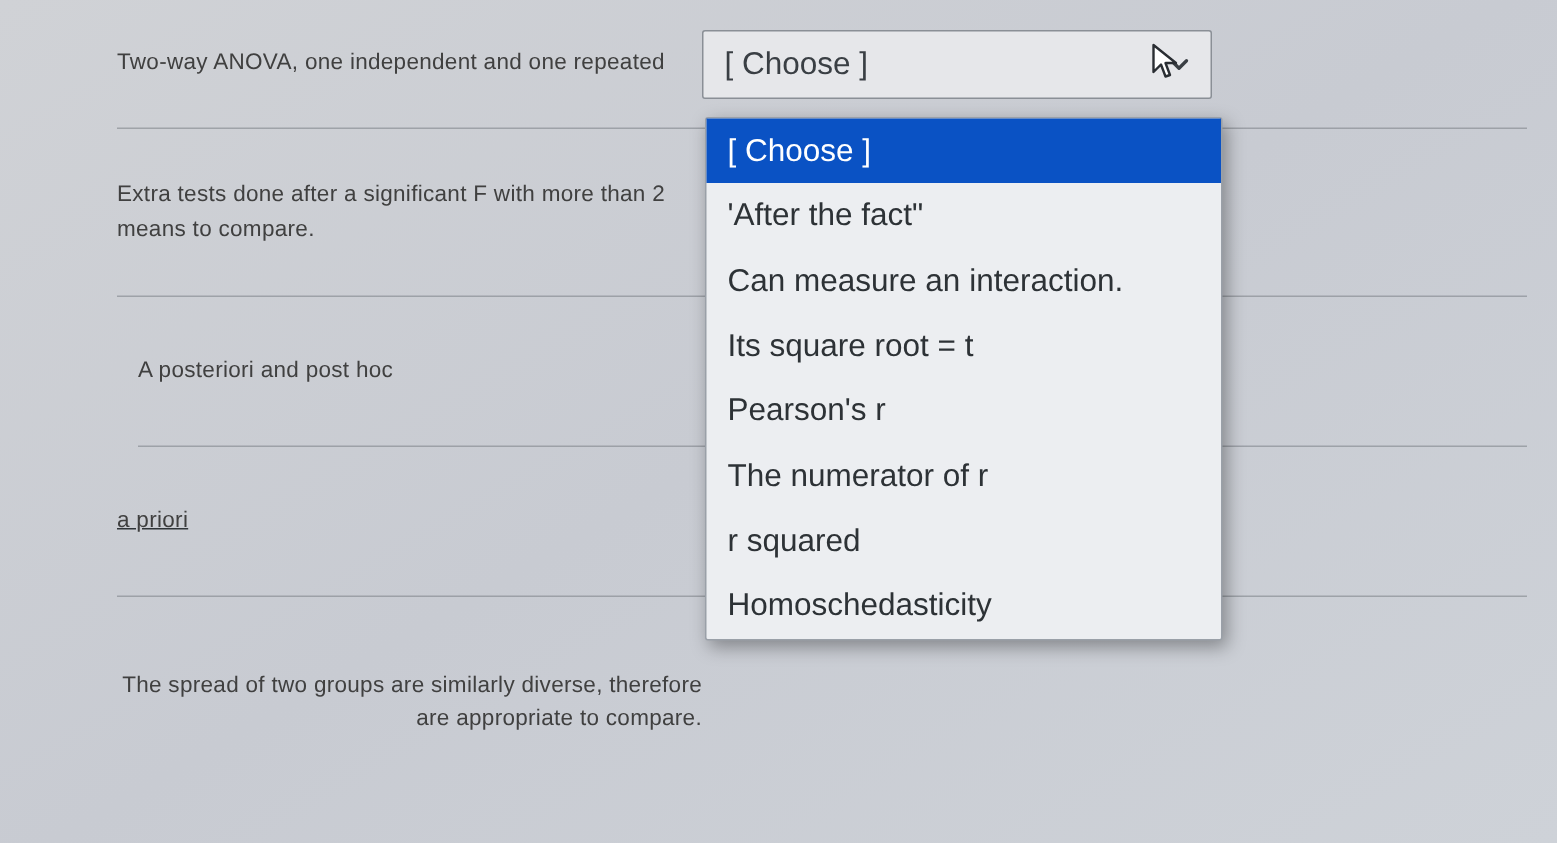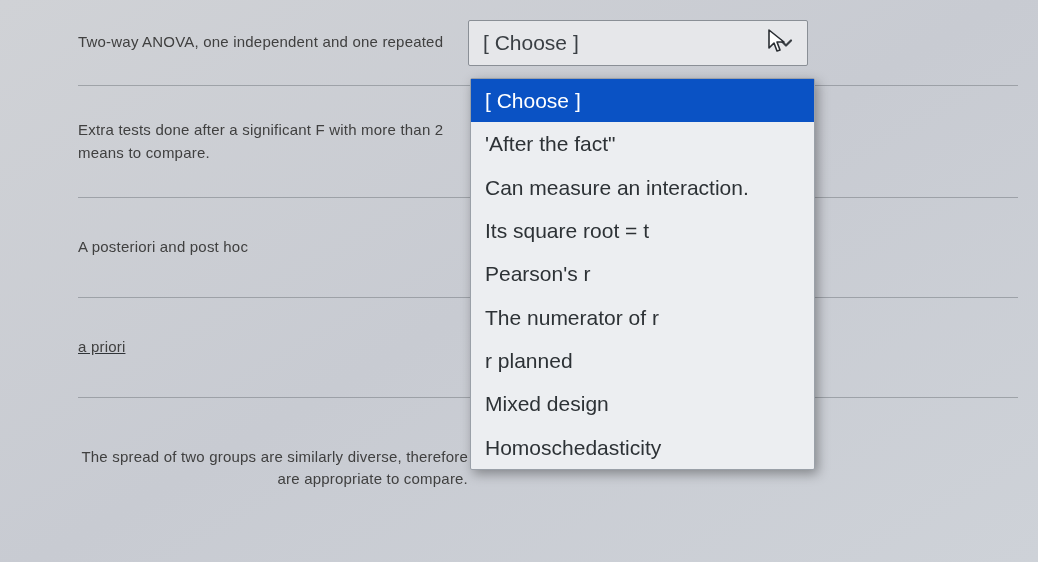--- a/index.html
+++ b/index.html
@@ -113,43 +113,42 @@
             </svg>
         </span>
       </div>
     </div>
   </div>
 
   <div class="row" style="min-height:112px;">
     <div class="prompt">Extra tests done after a significant F with more than 2 means to compare.</div>
   </div>
 
-  <div class="row" style="min-height:100px;">
+  <div class="row" style="min-height:100px;margin-left:14px;">
     <div class="prompt">A posteriori and post hoc</div>
   </div>
 
   <div class="row" style="min-height:100px;text-decoration:underline;">
     <div class="prompt">a priori</div>
   </div>
 
   <div class="row" style="min-height:140px; border-bottom:none;text-align:right;">
     <div class="prompt">The spread of two groups are similarly diverse, therefore are appropriate to compare.</div>
   </div>
 
 </div>
 
 <div class="dropdown">
   <div class="opt selected">[ Choose ]</div>
   <div class="opt">'After the fact"</div>
   <div class="opt">Can measure an interaction.</div>
   <div class="opt">Its square root = t</div>
   <div class="opt">Pearson's r</div>
   <div class="opt">The numerator of r</div>
-  <div class="opt">r planned</div>
-  <div class="opt">Mixed design</div>
+  <div class="opt">r squared</div>
   <div class="opt">Homoschedasticity</div>
 </div>
 
 <div class="cursor">
   <svg viewBox="0 0 22 26">
     <path d="M2 2 L2 20 L7 15 L10 23 L13 22 L10 14 L17 14 Z" fill="#ffffff" stroke="#2a2e33" stroke-width="1.6" stroke-linejoin="round"></path>
   </svg>
 </div>
 
 </body></html>

